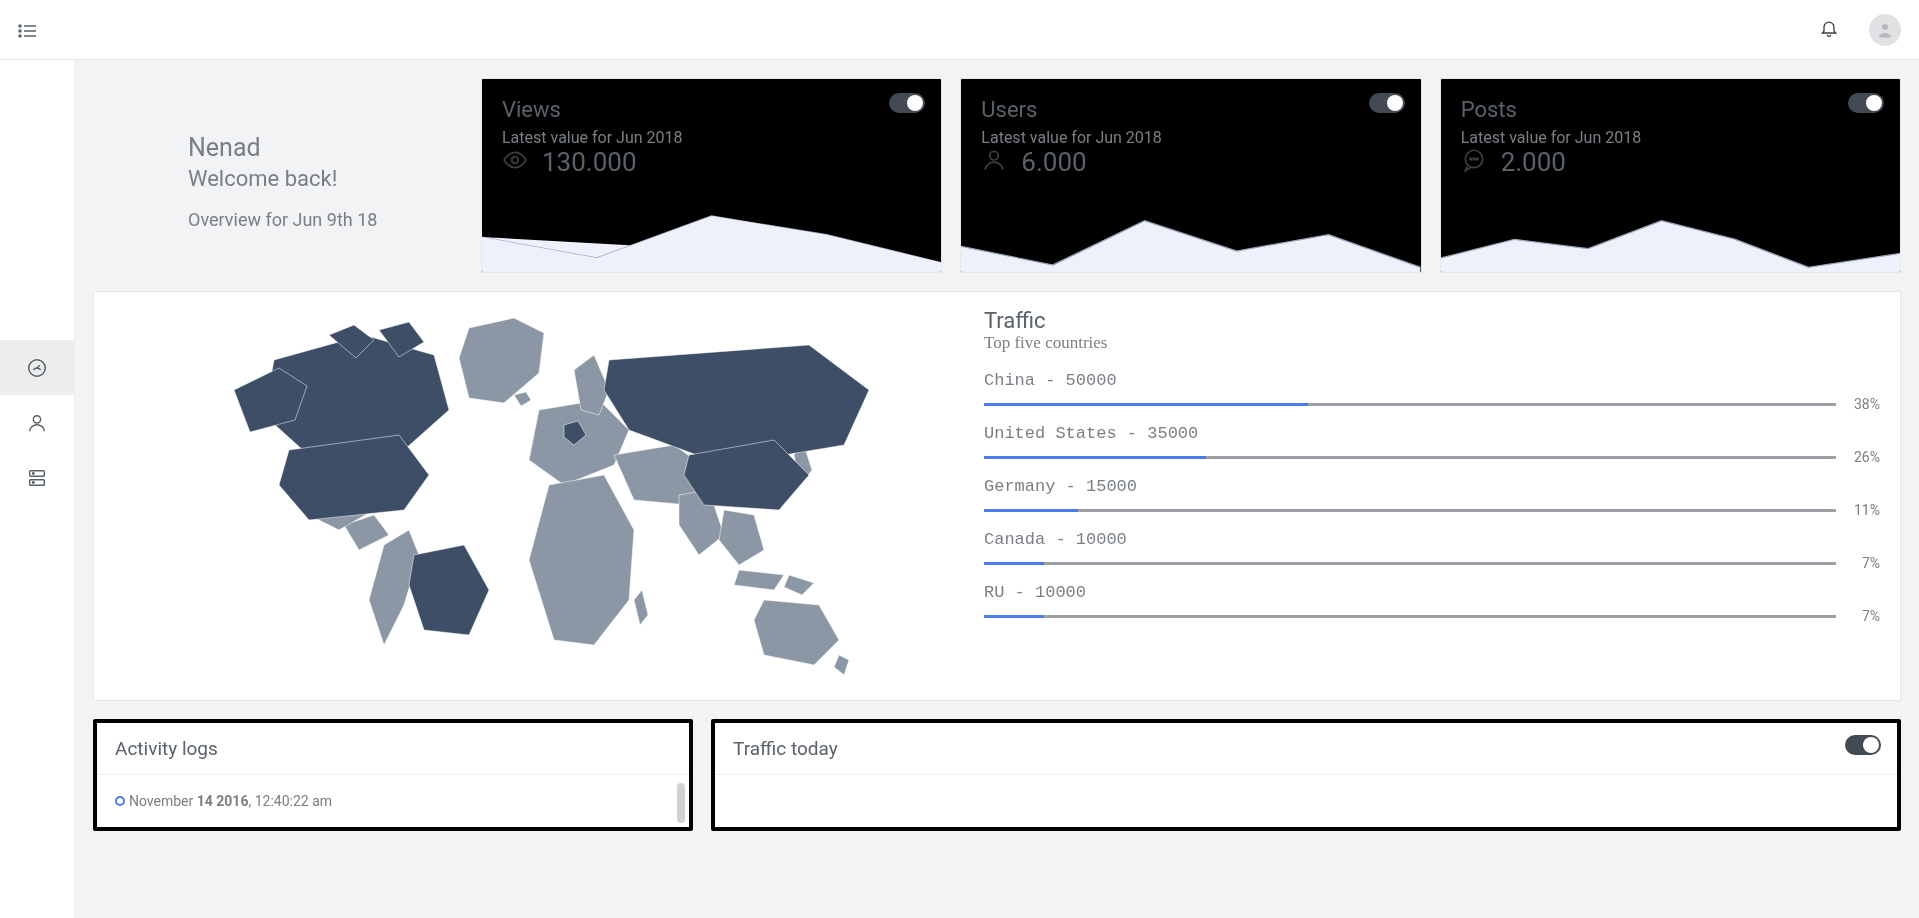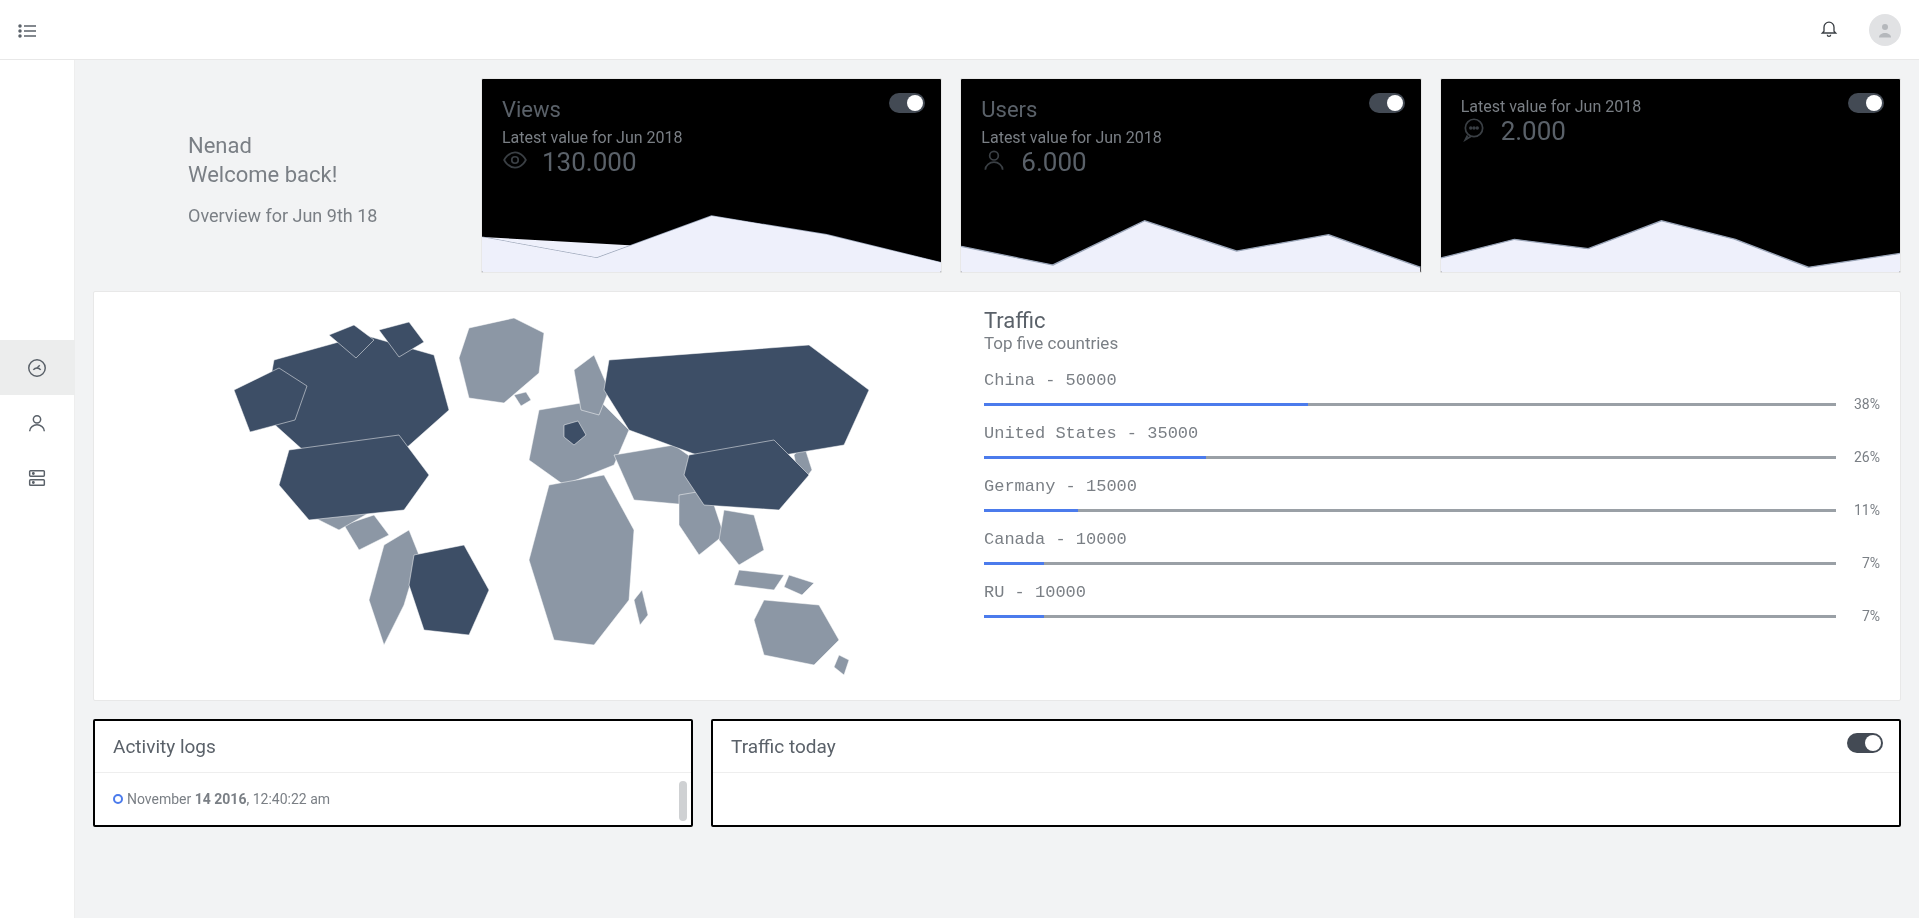--- a/index.html
+++ b/index.html
@@ -62,21 +62,21 @@
   padding: 18px;
   overflow: auto;
 }
 
 .row { display: flex; gap: 18px; margin-bottom: 18px; }
 
 .welcome {
   flex: 0 0 370px;
   padding: 55px 0 0 95px;
 }
-.welcome .name { font-size: 22px; color: #7a7f85; margin-bottom: 4px; }
+.welcome .name { font-size: 25px; color: #7a7f85; margin-bottom: 4px; }
 .welcome .wb { font-size: 22px; color: #7a7f85; margin-bottom: 18px; }
 .welcome .overview { font-size: 18px; color: #7a7f85; }
 
 .stat-card {
   flex: 1;
   background: #000000;
   border: 1px solid #e8e8e8;
   border-radius: 2px;
   position: relative;
   overflow: hidden;
@@ -118,41 +118,41 @@
 }
 .map-wrap {
   flex: 0 0 850px;
   display: flex;
   align-items: center;
   justify-content: center;
 }
 .map-wrap svg { width: 720px; height: auto; }
 .traffic-right { flex: 1; padding: 8px 0 0 20px; }
 .traffic-right h3 { font-size: 22px; font-weight: 400; color: #5a6169; }
-.traffic-right .sub { font-size: 17px; color: #7a7f85; margin-bottom: 18px; }
+.traffic-right .sub { font-size: 17px; color: #7a7f85; margin-bottom: 18px; font-family: Liberation Serif, serif; }
 .country-row { margin-bottom: 12px; }
 .country-row .label { font-size: 17px; color: #7a7f85; margin-bottom: 6px; font-family: Liberation Mono, monospace; }
 .country-row .barline { display: flex; align-items: center; gap: 10px; }
 .country-row .bar {
   flex: 1;
   height: 3px;
   background: #9aa0a6;
   position: relative;
 }
 .country-row .bar .fill {
   position: absolute;
   top: 0; left: 0; height: 100%;
   background: #4b7bec;
 }
 .country-row .pct { font-size: 14px; color: #7a7f85; min-width: 34px; text-align: right; }
 
 .bottom-row { display: flex; gap: 18px; }
 .activity-card, .today-card {
   background: #fff;
-  border: 2px solid #000000;
+  border: 4px solid #000000;
   border-radius: 2px;
   position: relative;
 }
 .activity-card { flex: 0 0 600px; }
 .today-card { flex: 1; }
 .card-header {
   padding: 14px 18px;
   border-bottom: 1px solid #eee;
   font-size: 19px;
   color: #5a6169;
@@ -280,20 +280,21 @@
           <svg viewBox="0 0 100 30" preserveAspectRatio="none">
             <polyline points="0,30 0,19 20,27 40,8 60,21 80,14 100,28 100,30" fill="#eef0fb" stroke="none"></polyline>
             <polyline points="0,19 20,27 40,8 60,21 80,14 100,28" fill="none" stroke="#9aa5b8" stroke-width="0.5"></polyline>
           </svg>
         </div>
       </div>
 
       <div class="stat-card">
         <div class="toggle"></div>
         <div class="inner">
+          <h3>Posts</h3>
           <div class="sub">Latest value for Jun 2018</div>
           <div class="value-row">
             <span>
               <svg viewBox="0 0 24 24" fill="none" stroke="currentColor" stroke-width="1.6">
                 <circle cx="12" cy="11" r="8"></circle>
                 <path d="M6 18l-2 4 5-3"></path>
                 <circle cx="9" cy="11" r="0.8" fill="currentColor"></circle>
                 <circle cx="12" cy="11" r="0.8" fill="currentColor"></circle>
                 <circle cx="15" cy="11" r="0.8" fill="currentColor"></circle>
               </svg>

